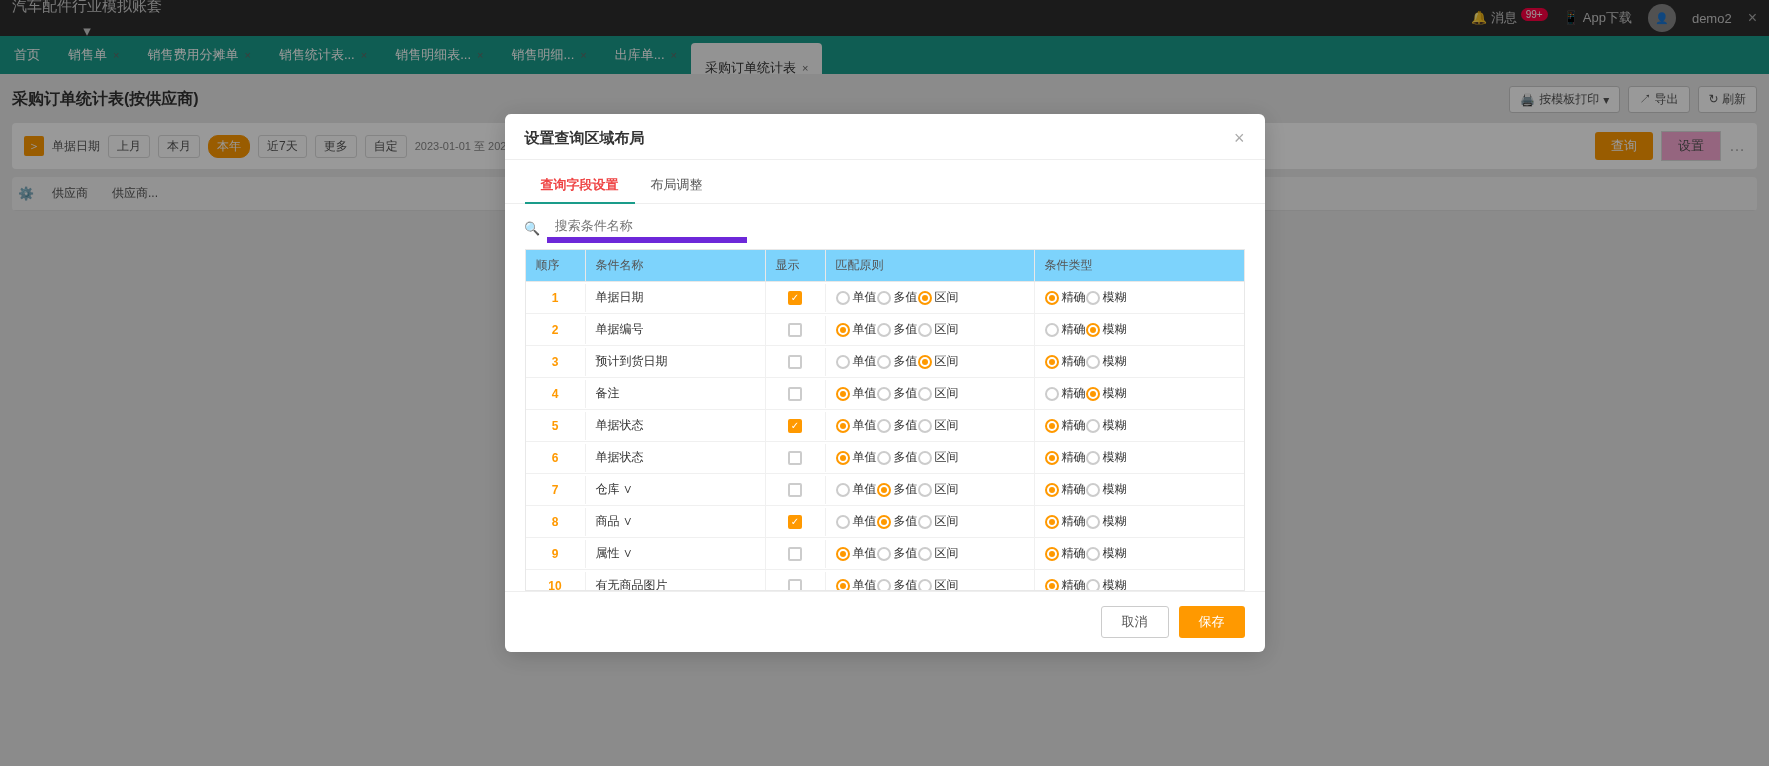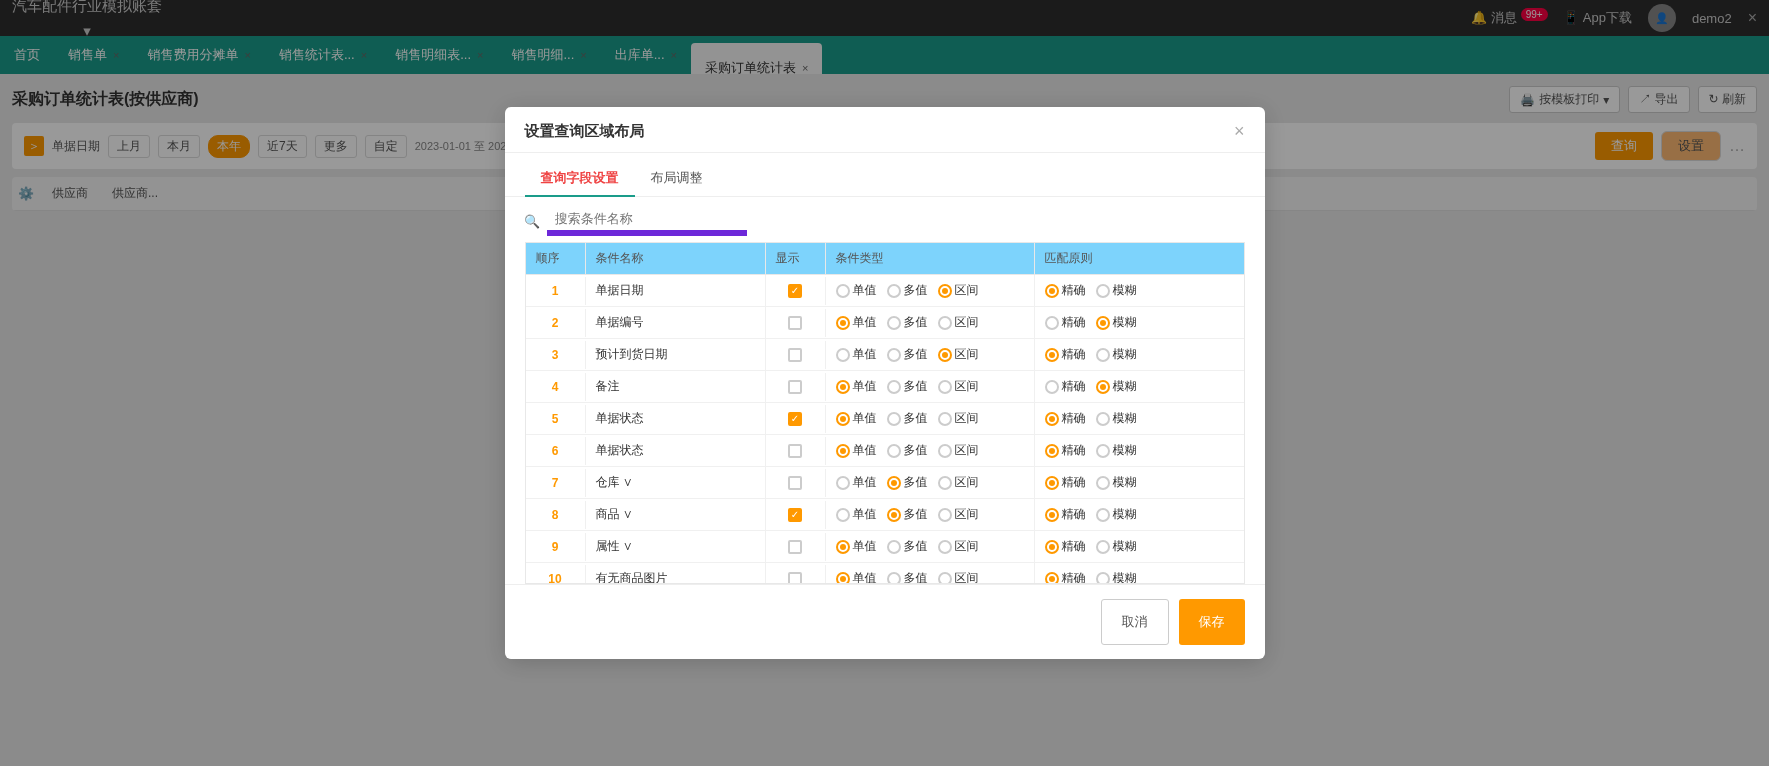--- a/index.html
+++ b/index.html
@@ -73,21 +73,21 @@
       gap: 8px;
       margin-bottom: 8px;
       border-radius: 4px;
     }
     .filter-bar .arrow-btn { background: #f90; color: white; border: none; width: 20px; height: 20px; cursor: pointer; border-radius: 2px; font-size: 12px; }
     .filter-label { font-size: 12px; color: #555; }
     .filter-btn { padding: 2px 8px; border: 1px solid #ddd; background: white; border-radius: 3px; cursor: pointer; font-size: 12px; color: #555; }
     .filter-btn.active { background: #f90; color: white; border-color: #f90; border-radius: 10px; }
     .date-range { color: #888; font-size: 11px; }
     .query-btn { background: #f90; color: white; border: none; padding: 5px 16px; border-radius: 3px; cursor: pointer; font-size: 13px; }
-    .set-btn { border: 1px solid #ddd; background: #fdba74; padding: 5px 16px; border-radius: 6px; cursor: pointer; font-size: 13px; color: #555; }
+    .set-btn { border: 1px solid #ddd; background: #f9a8d4; padding: 5px 16px; border-radius: 0; cursor: pointer; font-size: 13px; color: #555; }
 
     
     .data-table { background: white; border-radius: 4px; overflow: hidden; }
     .table-header { display: flex; align-items: center; background: #f5f5f5; border-bottom: 1px solid #e0e0e0; }
     .col-header { padding: 8px 12px; font-size: 12px; color: #555; font-weight: normal; }
     .gear-icon { width: 28px; height: 28px; display: flex; align-items: center; justify-content: center; cursor: pointer; }
 
     
     .overlay {
       position: fixed;
@@ -191,21 +191,21 @@
       padding: 7px 10px;
       font-size: 12px;
       color: #333;
       border-right: 1px solid #f0f0f0;
     }
     .dt-cell:last-child { border-right: none; }
     .dt-cell.center { text-align: center; }
     .dt-cell.num { color: #f90; font-weight: bold; text-align: center; }
 
     
-    .radio-group { display: flex; align-items: center; gap: 10px; flex-wrap: wrap; }
+    .radio-group { display: flex; align-items: center; flex-wrap: wrap; }
     .radio-item { display: flex; align-items: center; gap: 3px; cursor: pointer; }
     .radio-circle {
       width: 14px; height: 14px; border-radius: 50%;
       border: 2px solid #ccc;
       display: flex; align-items: center; justify-content: center;
       flex-shrink: 0;
     }
     .radio-circle.checked { border-color: #f90; }
     .radio-circle.checked::after {
       content: '';
@@ -227,21 +227,21 @@
     .dialog-footer {
       padding: 14px 20px;
       display: flex;
       justify-content: flex-end;
       gap: 10px;
       border-top: 1px solid #eee;
     }
     .btn-cancel {
       border: 1px solid #ccc;
       background: white;
-      padding: 13px 20px;
+      padding: 6px 20px;
       border-radius: 3px;
       cursor: pointer;
       font-size: 13px;
       color: #555;
     }
     .btn-save {
       background: #f90;
       color: white;
       border: none;
       padding: 6px 20px;
@@ -379,22 +379,22 @@
       <div class="dialog-search">
         <span class="search-icon-svg">🔍</span>
         <input type="text" placeholder="搜索条件名称" style="">
       </div>
 
       <div class="dialog-table">
         <div class="dt-head">
           <div class="dt-head-cell">顺序</div>
           <div class="dt-head-cell">条件名称</div>
           <div class="dt-head-cell">显示</div>
+          <div class="dt-head-cell">匹配原则</div>
           <div class="dt-head-cell">条件类型</div>
-          <div class="dt-head-cell">匹配原则</div>
         </div>
         <div class="dt-body" id="dt-body">
 
         <div class="dt-row">
               <div class="dt-cell num center">1</div>
               <div class="dt-cell">单据日期</div>
               <div class="dt-cell center" style="display: flex; justify-content: center;">
                 <div class="checkbox-box checked"></div>
               </div>
               <div class="dt-cell">

